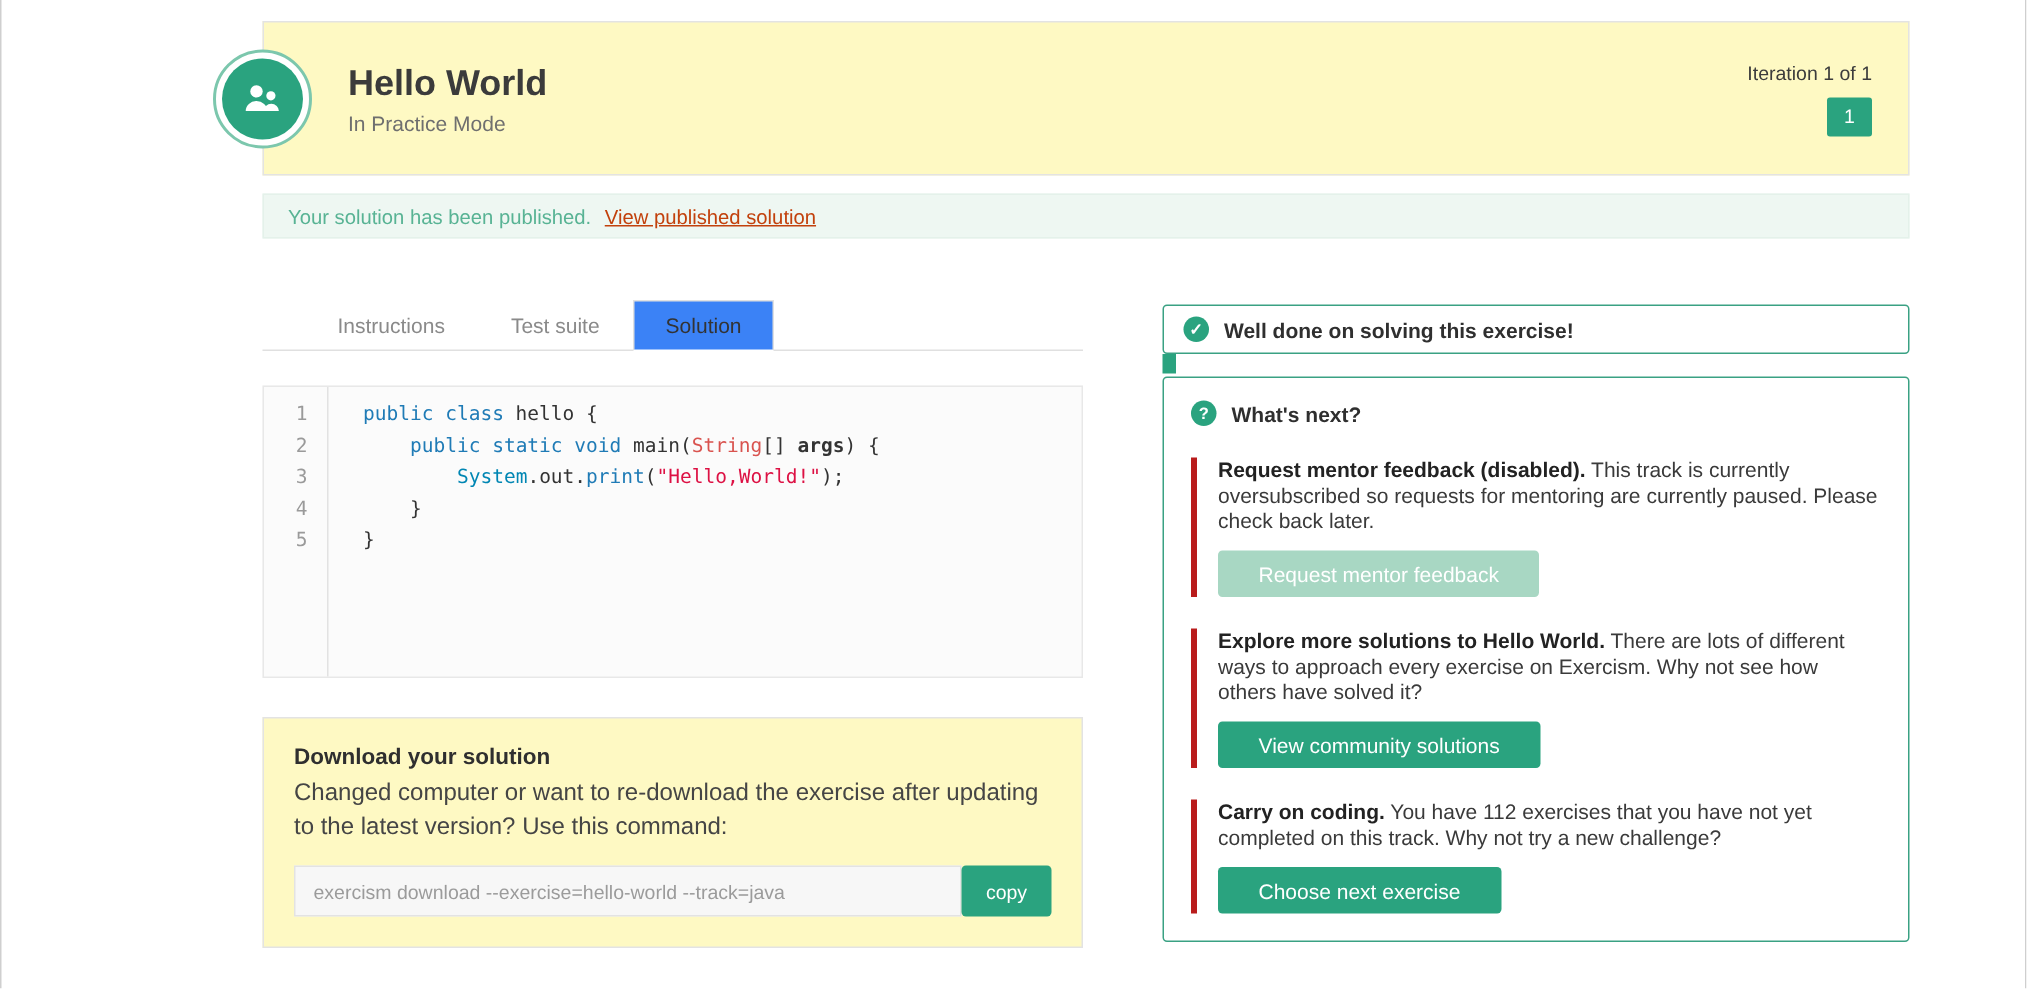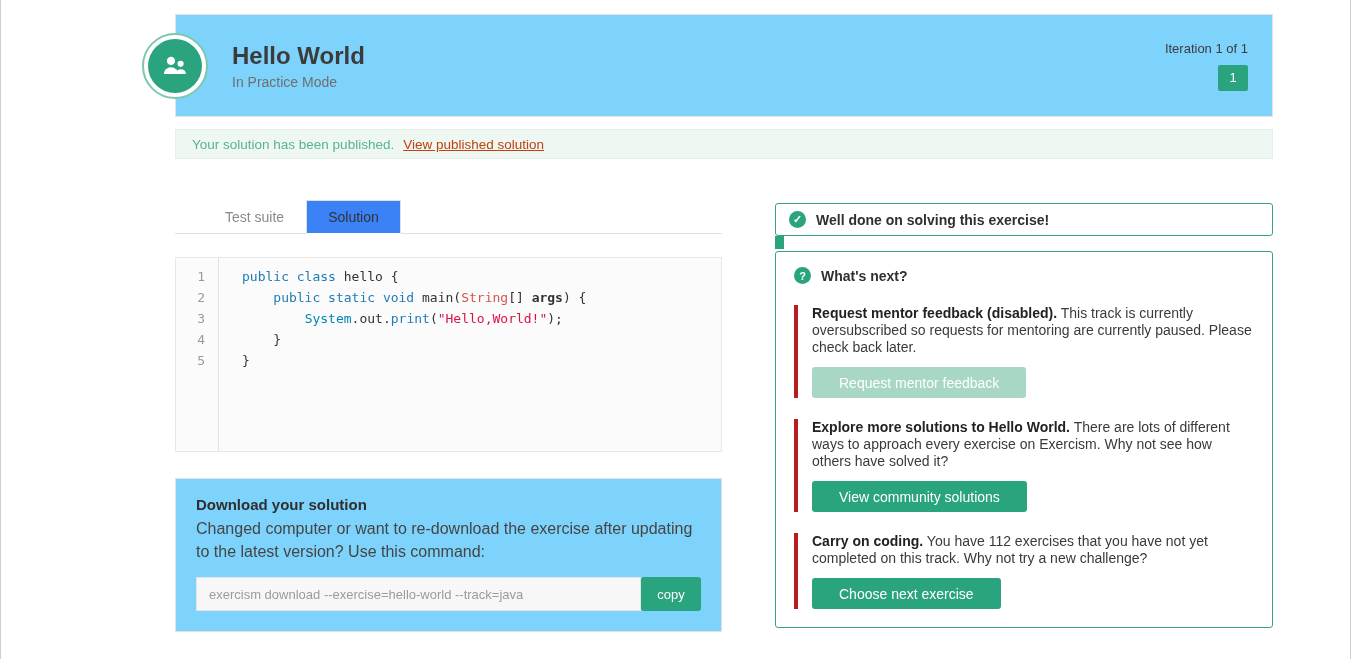--- a/index.html
+++ b/index.html
@@ -15,21 +15,21 @@
     border-left: 1px solid #cfcfcf;
     border-right: 1px solid #cfcfcf;
     overflow: hidden;
     background: #fff;
   }
   .container {
     width: 1098px;
     margin-left: 174px;
     padding-top: 14px;
   }
-  .card { background: #7dd3fc; border: 1px solid #e3e3e3; justify-content: flex-end; }
+  .card { background: #fef9c3; border: 1px solid #e3e3e3; justify-content: flex-end; }
 
   
   .header-card {
     display: flex;
     align-items: center;
     height: 103px;
     padding-right: 24px;
   }
   .avatar-ring {
     width: 66px; height: 66px;
@@ -210,20 +210,21 @@
 
     <div class="notice">
       <span>Your solution has been published.</span>
       <a>View published solution</a>
     </div>
 
     <div class="columns">
 
       <div class="left-col">
         <div class="tabs" id="tabs">
+            <div class="tab">Instructions</div>
             <div class="tab">Test suite</div>
             <div class="tab active">Solution</div>
           </div>
 
         <div class="code-card">
           <div class="gutter-line"></div>
           <div id="code-lines">
               <div class="code-line">
                 <span class="ln">1</span>
                 <span class="lc"><span class="tok-kw">public class</span><span class="tok-plain"> hello {</span></span>

